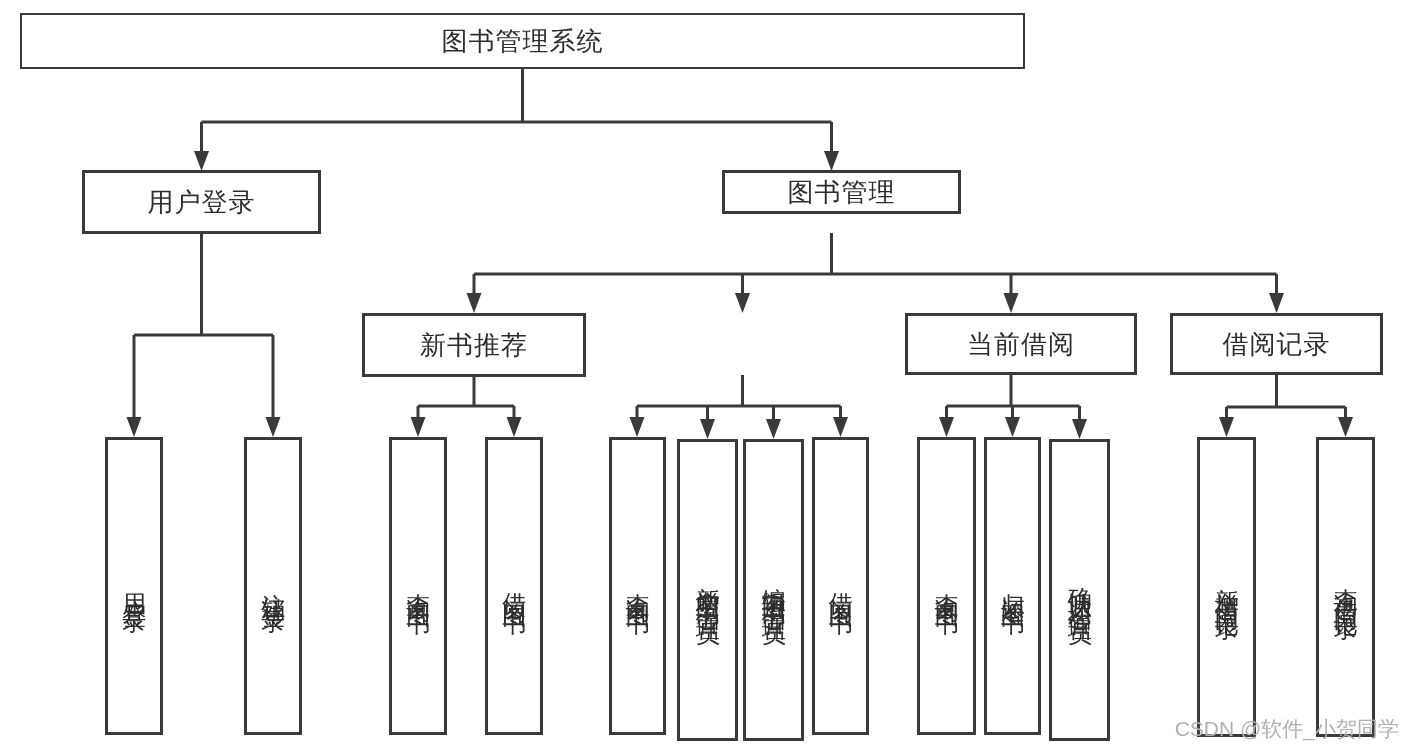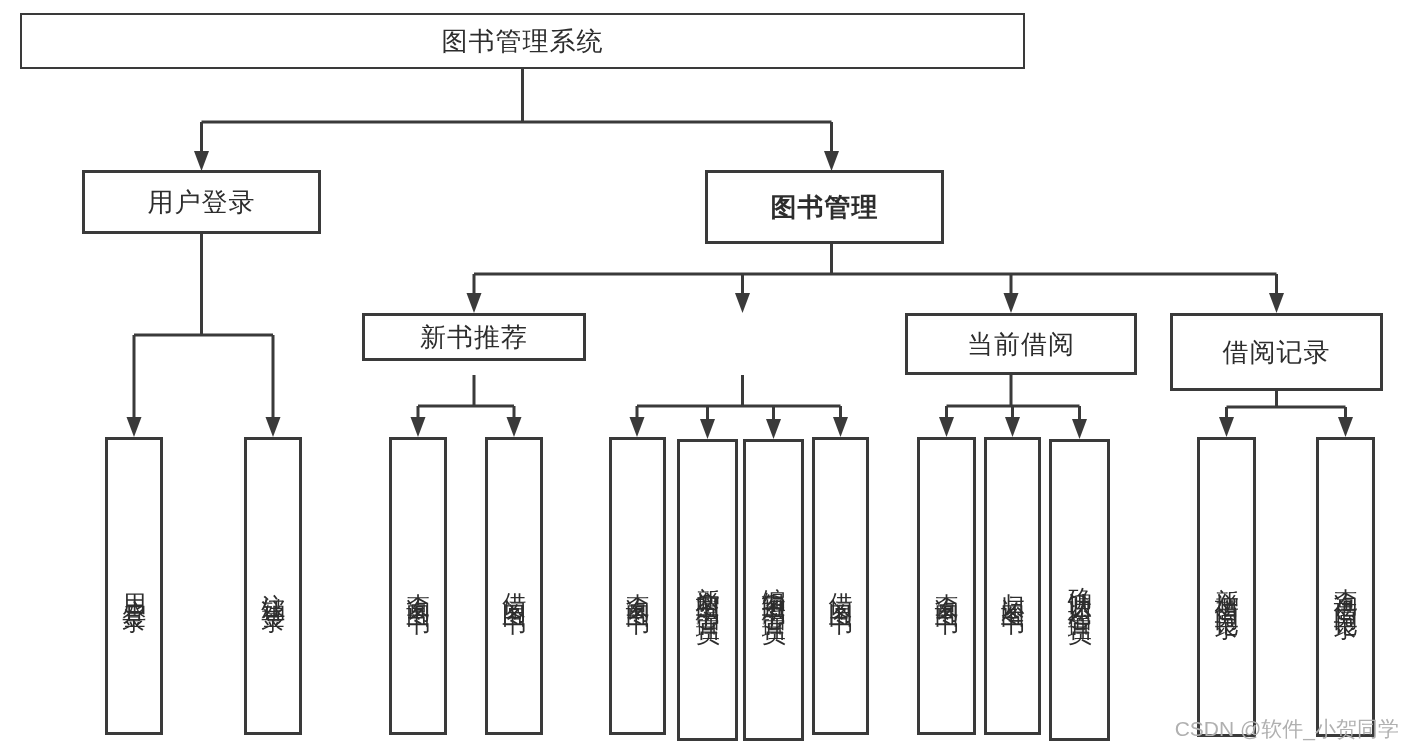--- a/index.html
+++ b/index.html
@@ -98,31 +98,31 @@
     <polygon points="1338,417 1353,417 1345.5,437"></polygon>
   </svg>
 
   <div class="node root" style="left:20px;top:13px;width:1005px;height:56px;">
     <span class="hlabel">图书管理系统</span>
   </div>
 
   <div class="node" style="left:82px;top:170px;width:239px;height:64px;">
     <span class="hlabel">用户登录</span>
   </div>
-  <div class="node" style="left:705px;top:170px;width:239px;height:74px;font-weight:bold;">
+  <div class="node" style="left:722px;top:170px;width:239px;height:44px;">
     <span class="hlabel">图书管理</span>
   </div>
 
-  <div class="node" style="left:362px;top:313px;width:224px;height:48px;">
+  <div class="node" style="left:362px;top:313px;width:224px;height:64px;">
     <span class="hlabel">新书推荐</span>
   </div>
   <div class="node" style="left:905px;top:313px;width:232px;height:62px;">
     <span class="hlabel">当前借阅</span>
   </div>
-  <div class="node" style="left:1170px;top:313px;width:213px;height:78px;">
+  <div class="node" style="left:1170px;top:313px;width:213px;height:62px;">
     <span class="hlabel">借阅记录</span>
   </div>
 
   <div class="node leaf" style="left:105px;top:437px;width:58px;height:298px;">
     <span class="vtext">用户登录</span>
   </div>
   <div class="node leaf" style="left:244px;top:437px;width:58px;height:298px;">
     <span class="vtext">注销登录</span>
   </div>
 

